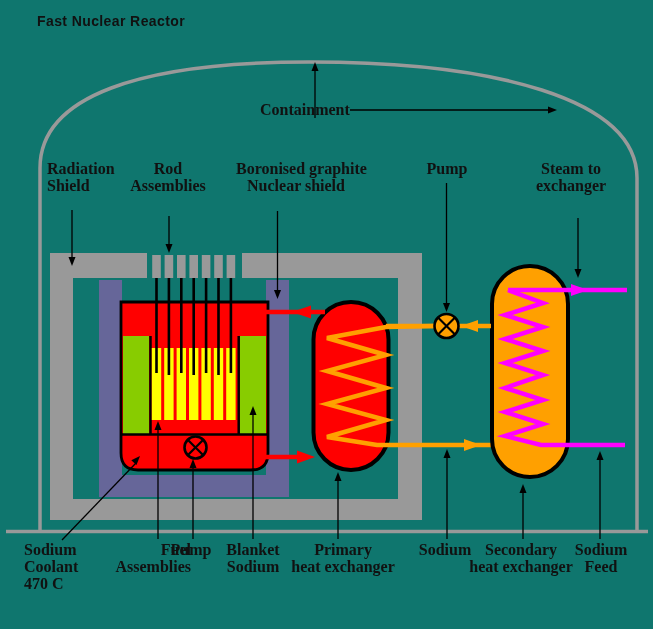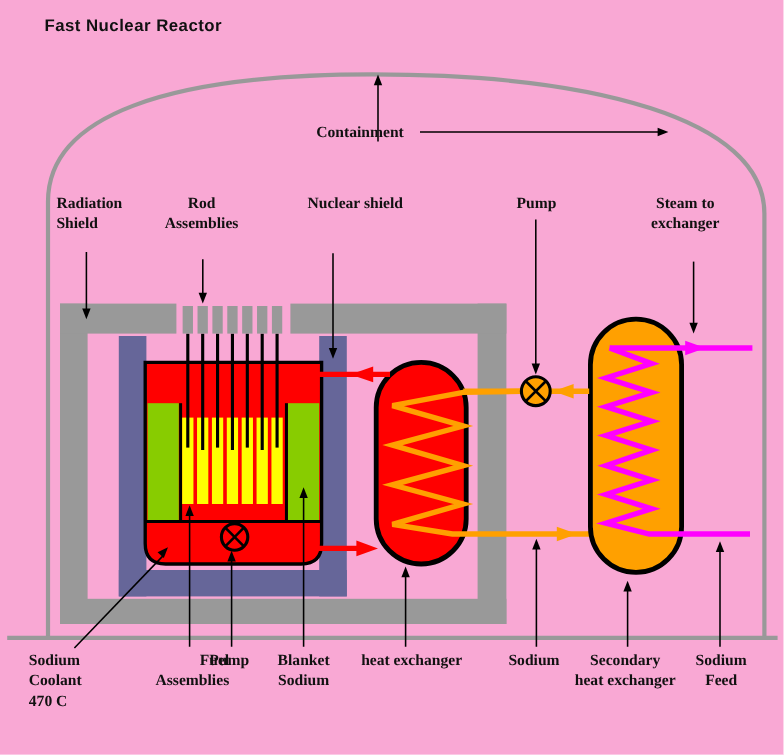--- a/index.html
+++ b/index.html
@@ -1,19 +1,19 @@
 <!DOCTYPE html>
 <html style="--shield_gray: #999999; --vessel_purple: #666699; --core_red: #FF0000; --blanket_green: #88CC00; --fuel_yellow: #FFFF00; --sodium_orange: #FFA000; --steam_magenta: #FF00FF; --outline_black: #000000; --text_color: #111111;"><head>
 <meta charset="utf-8">
 <style>
   html,body{margin:0;padding:0;background:#fff;}
-  .stage{position:relative;width:653px;height:629px;background:#f9a8d4;overflow:hidden;
+  .stage{position:relative;width:653px;height:629px;background:#0f766e;overflow:hidden;
          font-family:"Liberation Serif", serif;color:var(--text_color,#111);}
   .stage svg{position:absolute;left:0;top:0;}
-  .lbl{position:absolute;font-weight:bold;font-size:13px;line-height:17px;white-space:nowrap;}
+  .lbl{position:absolute;font-weight:bold;font-size:16px;line-height:17px;white-space:nowrap;}
   .lbl span{display:block;}
   .ctr{text-align:center;}
   .title{position:absolute;font-family:"Liberation Sans", sans-serif;font-weight:bold;
          font-size:14px;letter-spacing:.4px;}
   
   .c-shield{fill:var(--shield_gray,#999999);}
   .dome{stroke:var(--shield_gray,#999999);stroke-width:3.5;fill:none;}
   .c-vessel{fill:var(--vessel_purple,#666699);}
   .core{fill:var(--core_red,#FF0000);stroke:var(--outline_black,#000);stroke-width:2.8;}
   .c-green{fill:var(--blanket_green,#88CC00);}
@@ -191,20 +191,21 @@
     <span>Radiation</span>
     <span>Shield</span>
   </div>
 
   <div class="lbl ctr" style="left:118px;top:160px;width:100px;">
     <span>Rod</span>
     <span>Assemblies</span>
   </div>
 
   <div class="lbl ctr" style="left:236px;top:160px;width:120px;">
+    <span>Boronised graphite</span>
     <span>Nuclear shield</span>
   </div>
 
   <div class="lbl ctr" style="left:413px;top:160px;width:68px;">
     <span>Pump</span>
   </div>
 
   <div class="lbl ctr" style="left:536px;top:160px;width:70px;">
     <span>Steam to</span>
     <span>exchanger</span>
@@ -224,20 +225,21 @@
   <div class="lbl ctr" style="left:157px;top:541px;width:68px;">
     <span>Pump</span>
   </div>
 
   <div class="lbl ctr" style="left:203px;top:541px;width:100px;">
     <span>Blanket</span>
     <span>Sodium</span>
   </div>
 
   <div class="lbl ctr" style="left:281px;top:541px;width:124px;">
+    <span>Primary</span>
     <span>heat exchanger</span>
   </div>
 
   <div class="lbl ctr" style="left:413px;top:541px;width:64px;">
     <span>Sodium</span>
   </div>
 
   <div class="lbl ctr" style="left:459px;top:541px;width:124px;">
     <span>Secondary</span>
     <span>heat exchanger</span>

